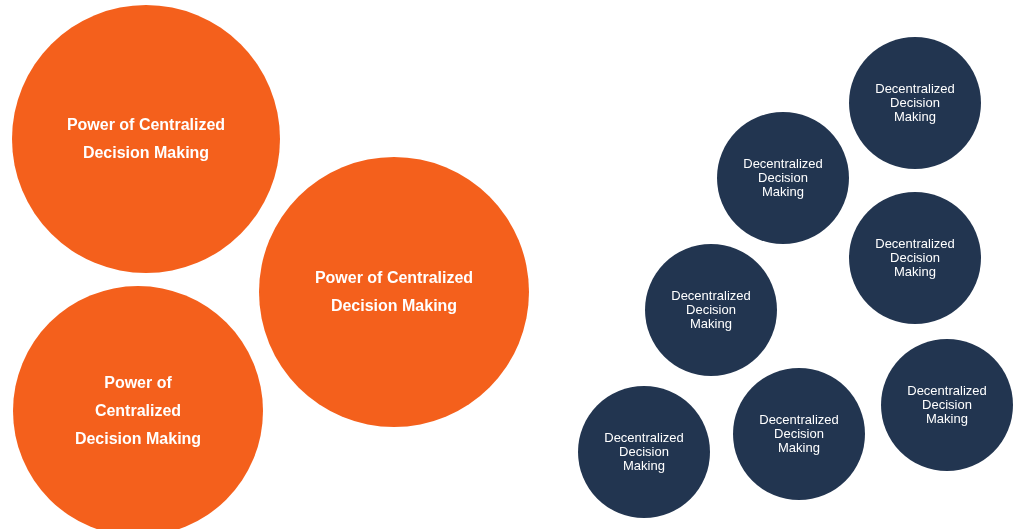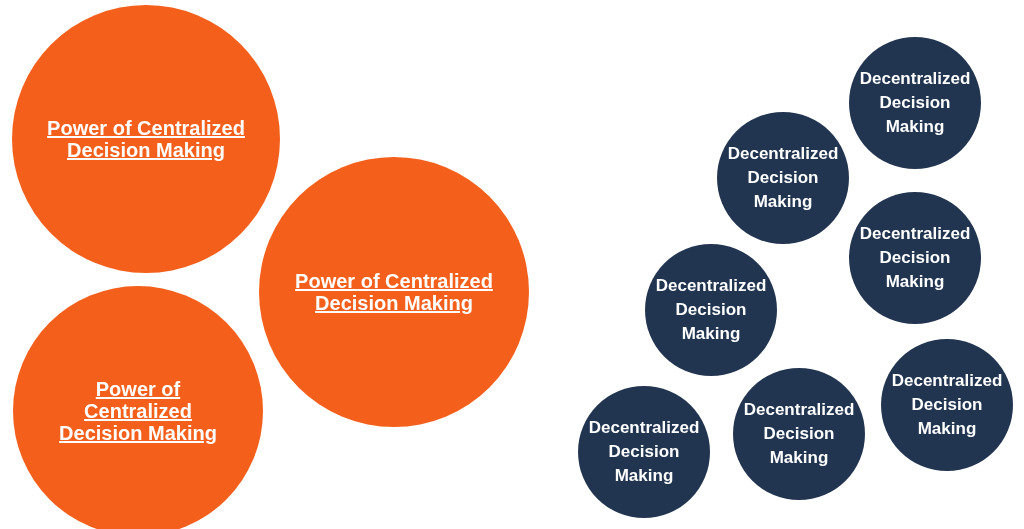--- a/index.html
+++ b/index.html
@@ -27,28 +27,27 @@
     align-items: center;
     justify-content: center;
   }
   .circle-label {
     color: #ffffff;
     text-align: center;
     white-space: pre-line;
   }
   .centralized-bubble .circle-label {
     font-weight: 700;
-    font-size: 20px;
-    line-height: 22px;
-    text-decoration: underline;
+    font-size: 16px;
+    line-height: 28px;
   }
   .decentralized-bubble .circle-label {
-    font-weight: 700;
-    font-size: 17px;
-    line-height: 24px;
+    font-weight: 400;
+    font-size: 13px;
+    line-height: 14px;
   }
 </style>
 </head>
 <body>
 
 <div class="canvas">
   <div class="group" id="left-group">
       <div class="circle centralized-bubble" style="left: 12px; top: 5px; width: 268px; height: 268px; background: rgb(244, 96, 28);">
     <span class="circle-label" style="color: rgb(255, 255, 255);">Power of Centralized
 Decision Making</span>

